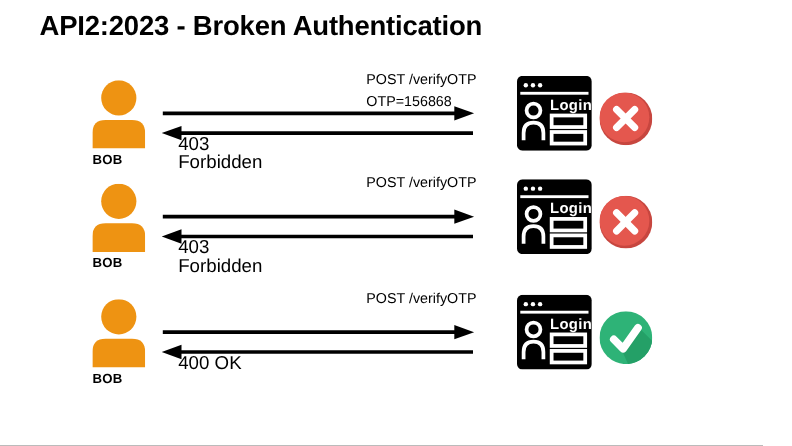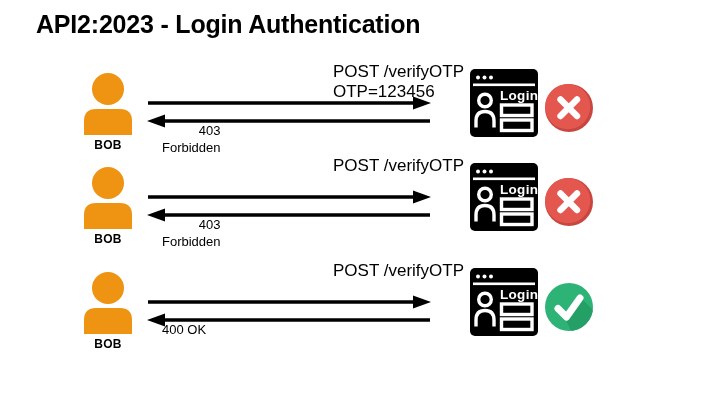--- a/index.html
+++ b/index.html
@@ -10,31 +10,31 @@
     overflow:hidden;
     font-family:"Liberation Sans", sans-serif;
     color:var(--c-text,#000);
   }
   .title{
     position:absolute;left:36px;top:10px;
     font-size:25px;font-weight:600;letter-spacing:-0.2px;
     color:var(--c-text,#000);white-space:nowrap;
   }
   .row{position:absolute;left:0;top:0;width:100%;height:0;}
-  .actor{position:absolute;left:84px;top:calc(var(--y) + 9px);width:48px;text-align:center;}
+  .actor{position:absolute;left:84px;top:calc(var(--y) + 9px);width:48px;text-align:left;}
   .actor svg{display:block;width:48px;height:62px;margin:0 auto;}
   .actor-label{margin-top:3px;font-size:12px;font-weight:bold;letter-spacing:.3px;}
   .fill-actor{fill:var(--c-actor,#EE9312);}
   .req-text{
     position:absolute;left:333px;top:calc(var(--y) - 2px);
-    font-size:17px;line-height:20px;white-space:nowrap;
+    font-size:13px;line-height:20px;white-space:nowrap;
   }
   .resp-text{
     position:absolute;left:162px;top:calc(var(--y) + 58px);
-    font-size:13px;line-height:17px;white-space:nowrap;text-align:right;
+    font-size:17px;line-height:17px;white-space:nowrap;
   }
   .arrow{position:absolute;left:147px;width:284px;height:16px;}
   .arrow-request{top:calc(var(--y) + 31px);}
   .arrow-response{top:calc(var(--y) + 49px);}
   .arrow .shaft{stroke:var(--c-arrow,#000);stroke-width:3.4;}
   .arrow .head{fill:var(--c-arrow,#000);}
   .server{position:absolute;left:470px;top:calc(var(--y) + 5px);width:68px;height:68px;}
   .server svg{display:block;width:68px;height:68px;}
   .server .frame{fill:var(--c-server_bg,#000);}
   .server .glyph{stroke:#fff;fill:none;stroke-width:3.4;}
@@ -42,33 +42,33 @@
   .server .sep{fill:#fff;}
   .server .login-text{fill:#fff;font-family:"Liberation Sans",sans-serif;font-weight:bold;font-size:13.5px;letter-spacing:.3px;}
   .status{position:absolute;left:545px;top:calc(var(--y) + 20px);width:48px;height:48px;}
   .status svg{display:block;width:48px;height:48px;}
 </style>
 </head>
 <body>
 
 <div class="stage">
 
-  <div class="title">API2:2023 - Login Authentication</div>
+  <div class="title">API2:2023 - Broken Authentication</div>
 
   <div class="row" style="--y:64px">
     <div class="actor">
       <svg viewBox="0 0 48 62">
         <circle class="fill-actor" cx="24" cy="16" r="16"></circle>
         <path class="fill-actor" d="M0 62 V48 Q0 36 12 36 H36 Q48 36 48 48 V62 Z"></path>
       </svg>
       <div class="actor-label">BOB</div>
     </div>
     <div class="req-text">
       <div>POST /verifyOTP</div>
-      <div>OTP=123456</div>
+      <div>OTP=156868</div>
     </div>
     <svg class="arrow arrow-request" viewBox="0 0 284 16">
       <line class="shaft" x1="1" y1="8" x2="268" y2="8"></line>
       <polygon class="head" points="266,1.5 284,8 266,14.5"></polygon>
     </svg>
     <svg class="arrow arrow-response" viewBox="0 0 284 16">
       <polygon class="head" points="18,1.5 0,8 18,14.5"></polygon>
       <line class="shaft" x1="16" y1="8" x2="283" y2="8"></line>
     </svg>
     <div class="resp-text">

